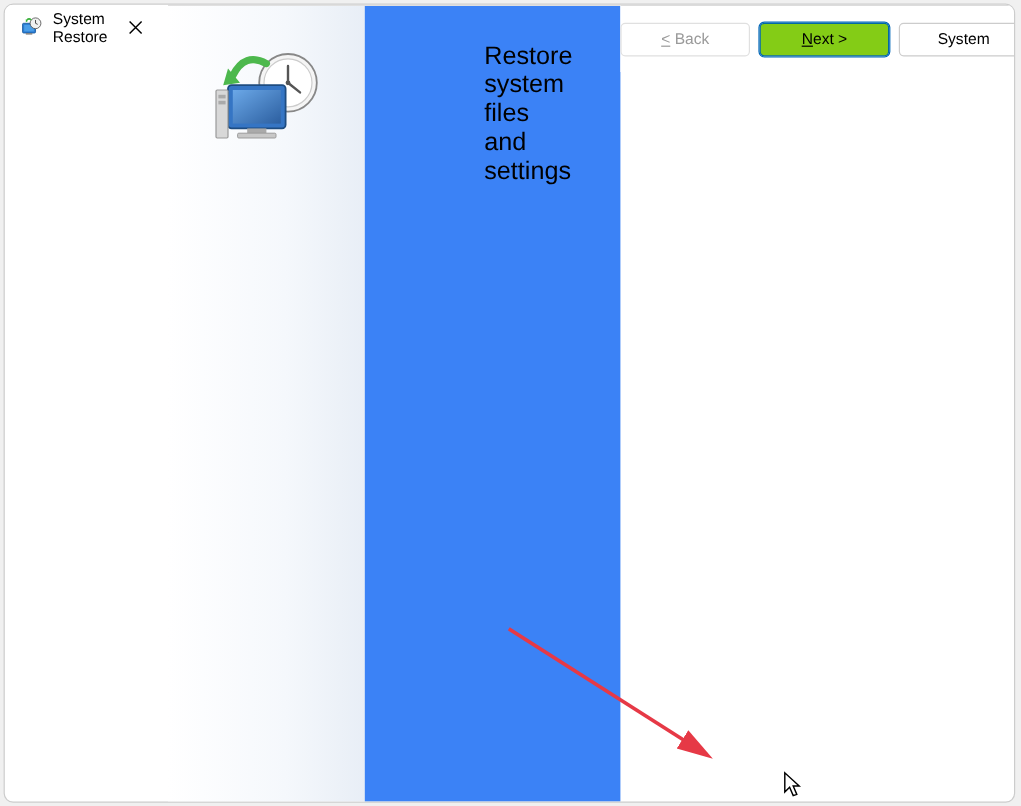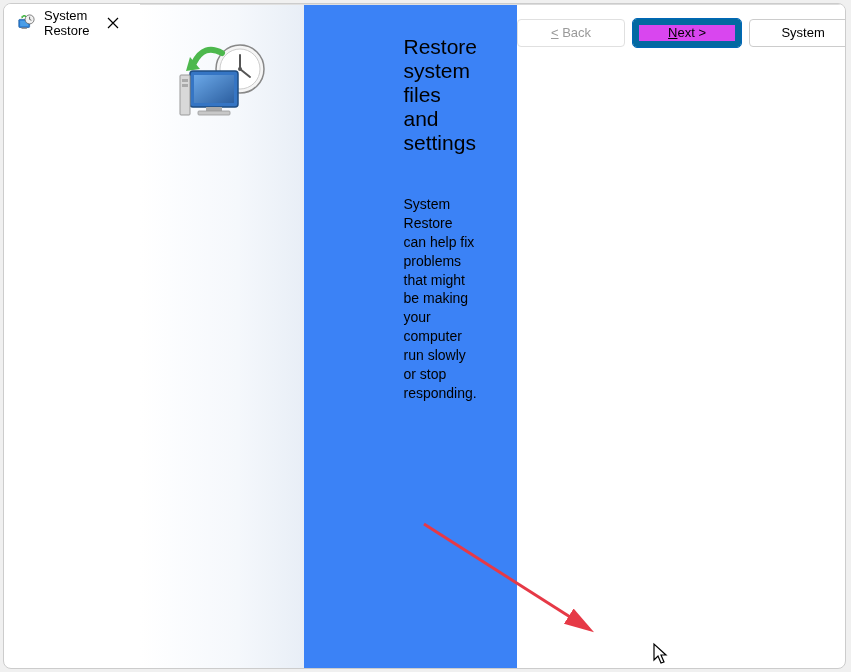--- a/index.html
+++ b/index.html
@@ -109,22 +109,22 @@
       align-items: center;
       justify-content: center;
       padding: 0 12px;
     }
     .btn.disabled {
       color: #9a9a9a;
       cursor: default;
       border-color: #e0e0e0;
     }
     .btn.primary {
-      border: 6px solid #0369a1;
-      background: #d946ef;
+      border: 1px solid #0369a1;
+      background: #84cc16;
       outline: 1px solid #0067b8;
     }
     .underline-first::first-letter { text-decoration: underline; }
     .arrow-annotation {
       position: absolute;
       left: 410px;
       top: 510px;
       pointer-events: none;
     }
     .cursor {
@@ -184,21 +184,20 @@
 
           <rect x="8" y="40" width="10" height="40" rx="1" fill="#d8d8d8" stroke="#999" stroke-width="1"></rect>
           <rect x="10" y="44" width="6" height="3" fill="#aaa"></rect>
           <rect x="10" y="49" width="6" height="3" fill="#aaa"></rect>
         </svg>
       </div>
     </div>
 
     <div class="main-content">
       <h1 class="heading">Restore system files and settings</h1>
-      <p class="paragraph">System Restore can help fix problems that might be making your computer run slowly or stop responding.</p>
     </div>
   </div>
 
   <div class="button-bar">
     <button class="btn disabled">
         <span class="underline-first">&lt; Back</span>
       </button>
     <button class="btn primary">
         <span class="underline-first">Next &gt;</span>
       </button>

